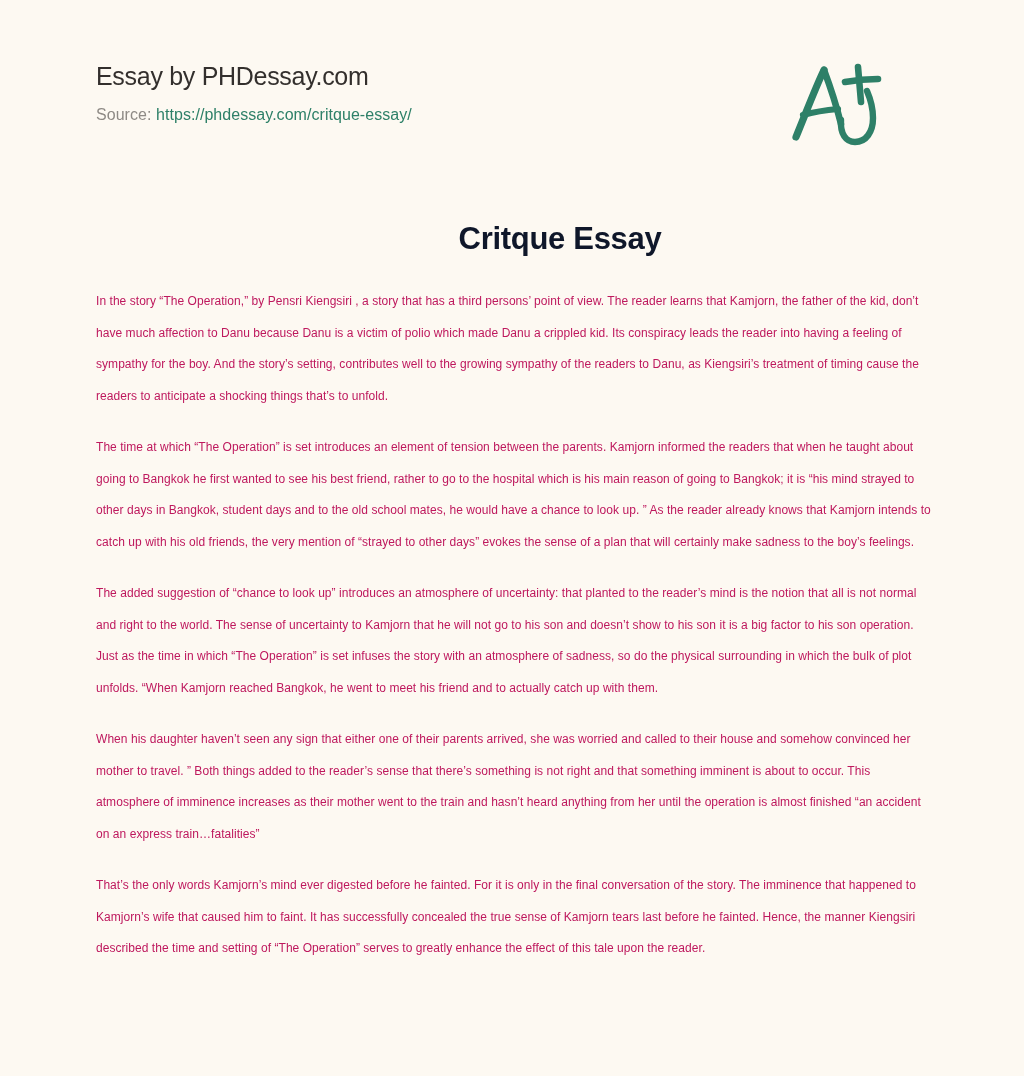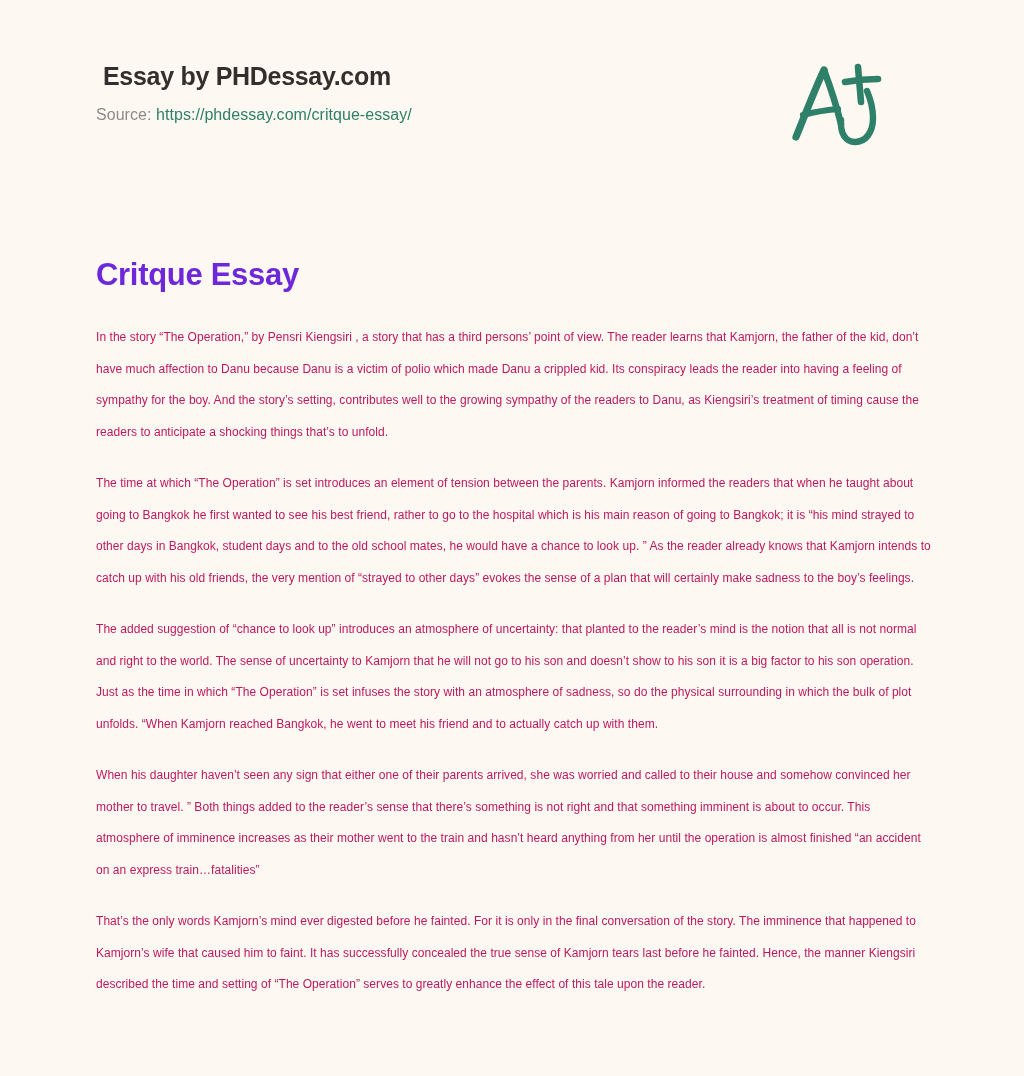--- a/index.html
+++ b/index.html
@@ -36,25 +36,24 @@
   }
 
   .header-left {
     display: flex;
     flex-direction: column;
     gap: 14px;
   }
 
   .brand-title {
     font-size: 25px;
-    font-weight: bold;
+    font-weight: normal;
     letter-spacing: -0.3px;
     color: #332f2d;
     line-height: 1.15;
-    margin-left: 7px;
   }
 
   .source-line {
     font-size: 16px;
     color: #8e8a85;
     line-height: 1.3;
     letter-spacing: 0.05px;
   }
 
   .source-label {
@@ -75,26 +74,27 @@
     align-items: center;
     justify-content: center;
   }
 
   .logo-wrap svg {
     display: block;
   }
 
   
   .doc-title {
-    margin: 108px 0 0 96px;
+    margin: 72px 0 0 96px;
     font-size: 31px;
     font-weight: bold;
-    color: #6d28d9;
+    color: #0f172a;
     letter-spacing: -0.3px;
     line-height: 1.2;
+    text-align: center;
   }
 
   
   .body-copy {
     margin: 29px 94px 0 96px;
     width: 836px;
   }
 
   .body-copy p {
     font-size: 12px;

